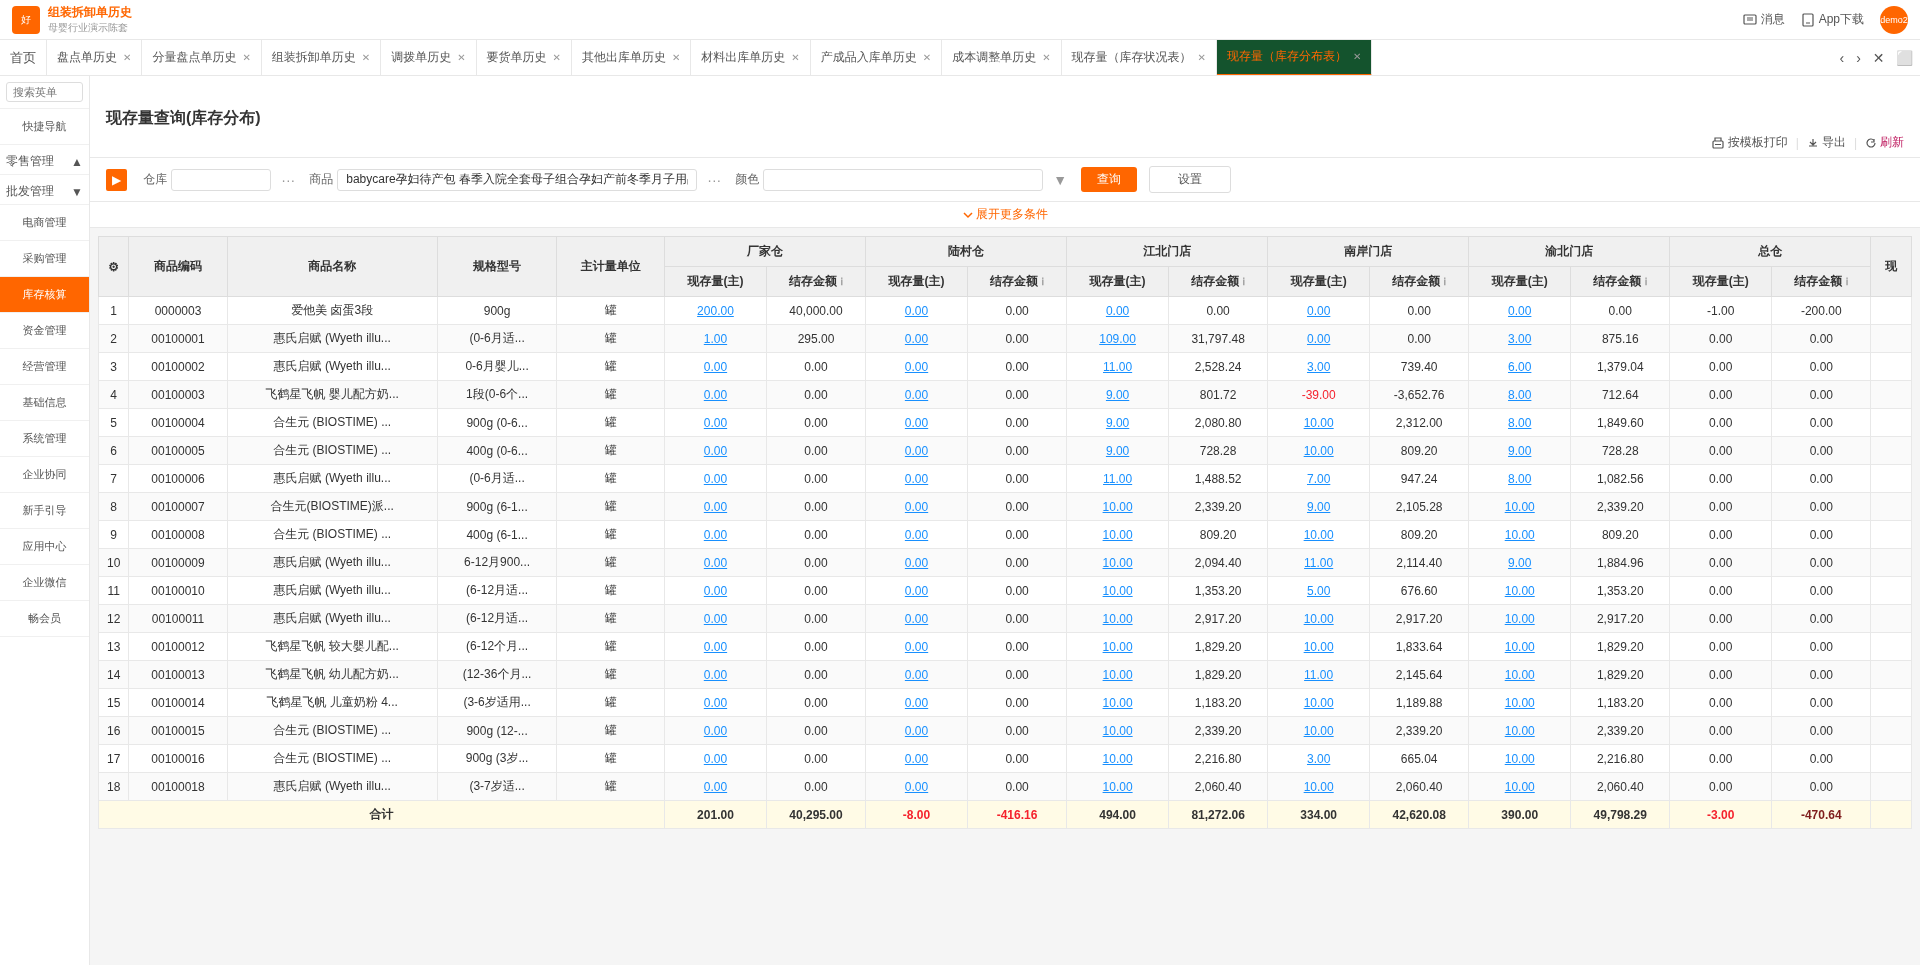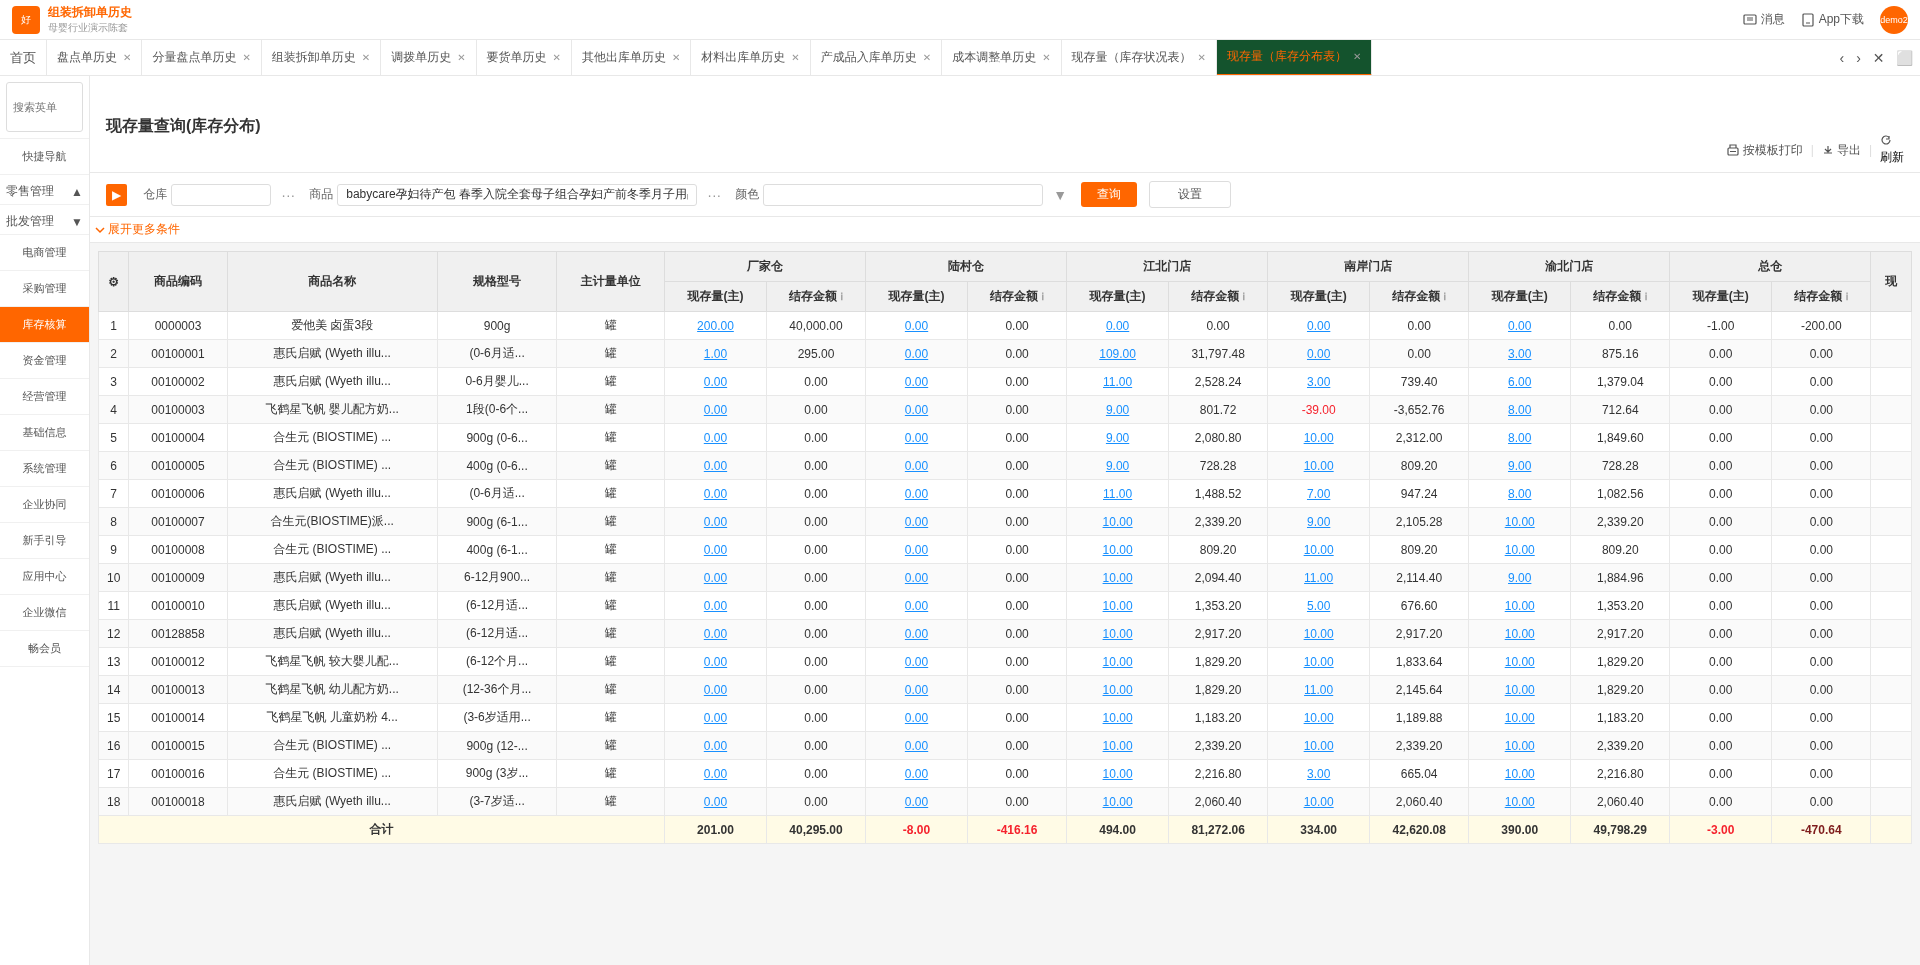--- a/index.html
+++ b/index.html
@@ -32,34 +32,34 @@
     .sidebar-sub { background: #f9f9f9; }
     .sidebar-sub .sidebar-item { font-size: 11px; color: #666; border-bottom: 1px solid #f0f0f0; padding: 8px 6px; }
 
     
     .content { flex: 1; display: flex; flex-direction: column; overflow: hidden; background: #f5f5f5; }
     .page-header { background: #fff; padding: 10px 16px 6px; border-bottom: 1px solid #e8e8e8; display: flex; align-items: center; justify-content: space-between; }
     .page-title { font-size: 16px; font-weight: bold; color: #333; }
     .header-actions { display: flex; gap: 8px; align-items: center; margin-top: 48px; }
     .btn-print { display: flex; align-items: center; gap: 3px; cursor: pointer; color: #555; font-size: 12px; }
     .btn-export { display: flex; align-items: center; gap: 3px; cursor: pointer; color: #555; font-size: 12px; }
-    .btn-refresh { display: flex; gap: 3px; cursor: pointer; color: #000000; font-size: 12px; flex-direction: column; }
+    .btn-refresh { display: flex; align-items: center; gap: 3px; cursor: pointer; color: #be185d; font-size: 12px; }
 
     
     .filter-bar { background: #fff; padding: 8px 16px; border-bottom: 1px solid #e8e8e8; display: flex; align-items: center; gap: 8px; flex-wrap: wrap; }
     .filter-group { display: flex; align-items: center; gap: 4px; }
     .filter-label { color: #666; font-size: 12px; white-space: nowrap; }
     .filter-input { border: 1px solid #ddd; border-radius: 3px; padding: 3px 8px; font-size: 12px; color: #333; min-width: 60px; background: #fff; }
     .filter-input-long { min-width: 300px; color: #333; border: 1px solid #ddd; border-radius: 3px; padding: 3px 8px; font-size: 12px; background: #fff; }
     .filter-input-color { min-width: 200px; border: 1px solid #ddd; border-radius: 3px; padding: 3px 8px; font-size: 12px; background: #fff; }
     .dots-btn { color: #999; cursor: pointer; font-size: 14px; padding: 2px 6px; }
     .btn-search { background: #ff6600; color: white; border: none; border-radius: 3px; padding: 4px 16px; cursor: pointer; font-size: 12px; }
     .btn-settings { background: #fff; color: #555; border: 1px solid #ddd; border-radius: 3px; padding: 4px 28px; cursor: pointer; font-size: 12px; margin-left: 4px; }
     .expand-btn { color: #ff6600; cursor: pointer; font-size: 12px; display: flex; align-items: center; gap: 2px; }
-    .expand-section { display: flex; justify-content: flex-start; padding: 4px; background: #fff; border-bottom: 1px solid #e8e8e8; }
+    .expand-section { display: flex; justify-content: center; padding: 4px; background: #fff; border-bottom: 1px solid #e8e8e8; }
     .orange-arrow { background: #ff6600; color: white; border: none; padding: 4px 6px; cursor: pointer; border-radius: 2px; font-size: 12px; margin-right: 8px; }
 
     
     .table-container { flex: 1; overflow: auto; padding: 8px; }
     .data-table { width: 100%; border-collapse: collapse; background: #fff; font-size: 12px; }
     .data-table th { background: #f0f0f0; padding: 6px 8px; text-align: center; border: 1px solid #ddd; white-space: nowrap; font-weight: 600; color: #333; }
     .data-table td { padding: 5px 8px; text-align: center; border: 1px solid #e8e8e8; color: #333; white-space: nowrap; }
     .num-link { color: #1890ff; text-decoration: underline; cursor: pointer; }
     .neg-red { color: #f5222d; }
     .row-even { background: #fff; }
@@ -69,21 +69,21 @@
     .info-icon { color: #999; cursor: pointer; font-size: 10px; }
     .settings-gear { width: 30px; }
 
     
     ::-webkit-scrollbar { width: 6px; height: 6px; }
     ::-webkit-scrollbar-thumb { background: #ccc; border-radius: 3px; }
     ::-webkit-scrollbar-track { background: #f0f0f0; }
 
     
     .sidebar-search { padding: 6px; border-bottom: 1px solid #f0f0f0; }
-    .sidebar-search input { width: 100%; border: 1px solid #ddd; border-radius: 3px; padding: 18px 6px; font-size: 11px; }
+    .sidebar-search input { width: 100%; border: 1px solid #ddd; border-radius: 3px; padding: 3px 6px; font-size: 11px; }
   </style>
 </head>
 <body>
 
 <div class="top-bar">
   <div class="top-bar-left">
     <div class="logo-icon">好</div>
     <div>
       <div style="font-size:12px;font-weight:bold;color:#ff6600;">组装拆卸单历史</div>
       <div style="font-size:10px;color:#999;">母婴行业演示陈套</div>
@@ -471,21 +471,21 @@
               <td><span class="num-link">5.00</span></td>
               <td class="">676.60</td>
               <td><span class="num-link">10.00</span></td>
               <td>1,353.20</td>
               <td class="">0.00</td>
               <td class="">0.00</td>
               <td></td>
             </tr>
             <tr class="row-odd">
               <td>12</td>
-              <td>00128858</td>
+              <td>00100011</td>
               <td>惠氏启赋 (Wyeth illu...</td>
               <td>(6-12月适...</td>
               <td>罐</td>
               <td><span class="num-link">0.00</span></td>
               <td>0.00</td>
               <td><span class="num-link">0.00</span></td>
               <td>0.00</td>
               <td><span class="num-link">10.00</span></td>
               <td>2,917.20</td>
               <td><span class="num-link">10.00</span></td>

